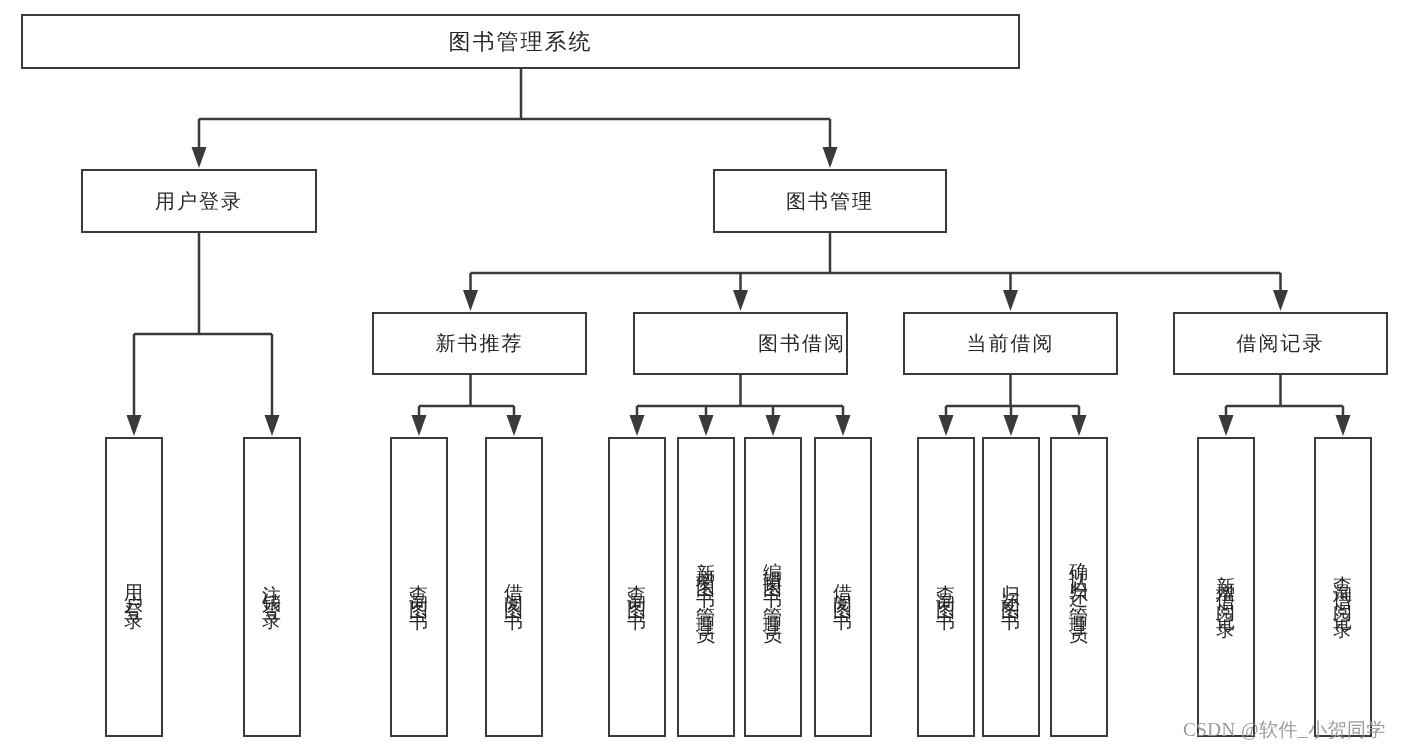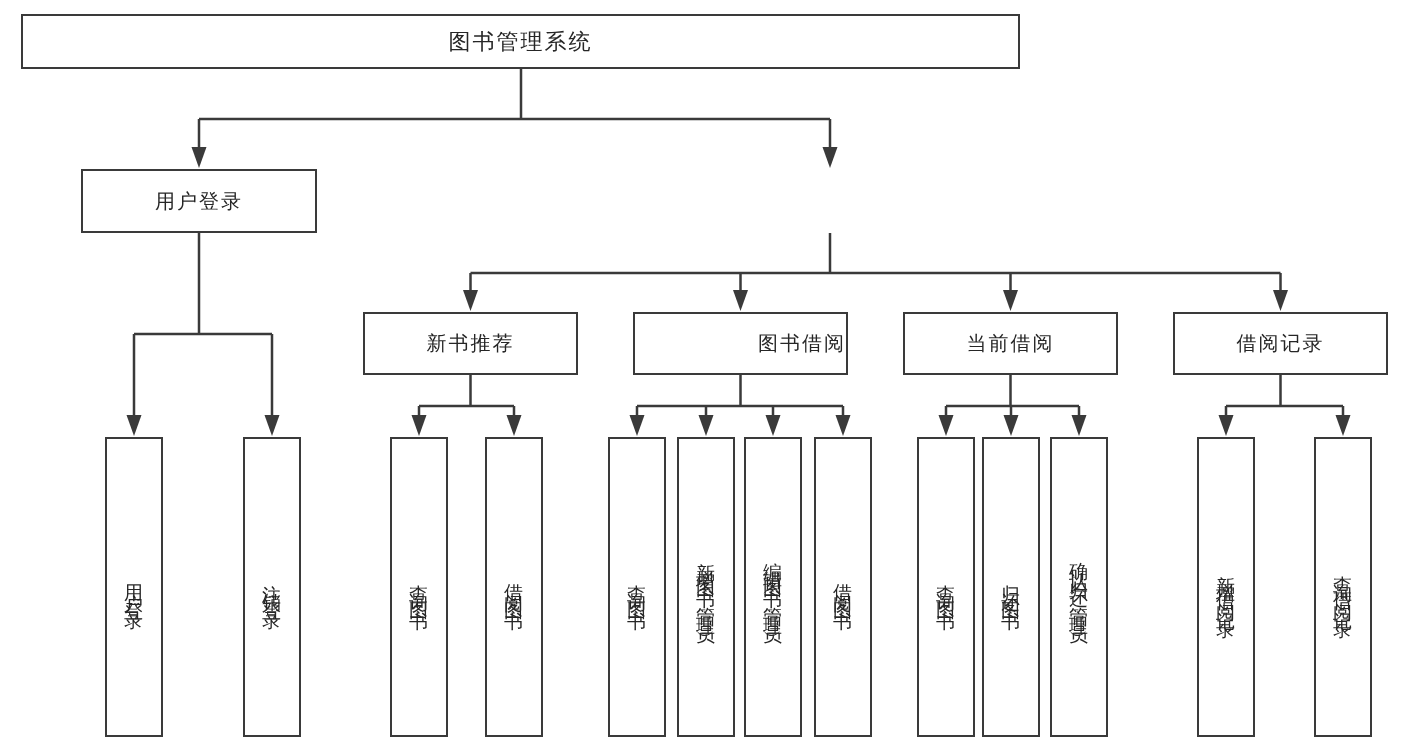--- a/index.html
+++ b/index.html
@@ -20,21 +20,21 @@
     display: flex;
     align-items: center;
     justify-content: center;
     text-align: center;
   }
   #root-box  { left: 21px;  top: 14px;  width: 999px; height: 55px; font-size: 22px; letter-spacing: 2px; }
   .l2        { top: 169px; height: 64px; font-size: 20px; letter-spacing: 2px; }
   #l2-user-login { left: 81px;  width: 236px; }
   #l2-book-mgmt  { left: 713px; width: 234px; }
   .l3        { top: 312px; width: 215px; height: 63px; font-size: 20px; letter-spacing: 2px; }
-  #l3-recommend { left: 363px; }
+  #l3-recommend { left: 372px; }
   #l3-borrow    { left: 633px; justify-content: flex-end; }
   #l3-current   { left: 903px; }
   #l3-records   { left: 1173px; }
   .leaf      { top: 437px; width: 58px; height: 300px; }
   .vtext {
     writing-mode: vertical-rl;
     text-orientation: mixed;
     font-size: 19px;
     letter-spacing: 9px;
     line-height: 1;
@@ -102,20 +102,23 @@
     </g>
   </svg>
 
   <div class="box" id="root-box">
     <span>图书管理系统</span>
   </div>
 
   <div class="box l2" id="l2-user-login">
     <span>用户登录</span>
   </div>
+  <div class="box l2" id="l2-book-mgmt">
+    <span>图书管理</span>
+  </div>
 
   <div class="box l3" id="l3-recommend">
     <span>新书推荐</span>
   </div>
   <div class="box l3" id="l3-borrow">
     <span>图书借阅</span>
   </div>
   <div class="box l3" id="l3-records">
     <span>借阅记录</span>
   </div>
@@ -156,14 +159,15 @@
   <div class="box leaf" id="leaf-11">
     <span class="vtext">确认归还（管理员）</span>
   </div>
   <div class="box leaf" id="leaf-12">
     <span class="vtext">新增借阅记录</span>
   </div>
   <div class="box leaf" id="leaf-13">
     <span class="vtext">查询借阅记录</span>
   </div>
 
+  <div class="watermark">CSDN @软件_小贺同学</div>
 
 </div>
 
 </body></html>

